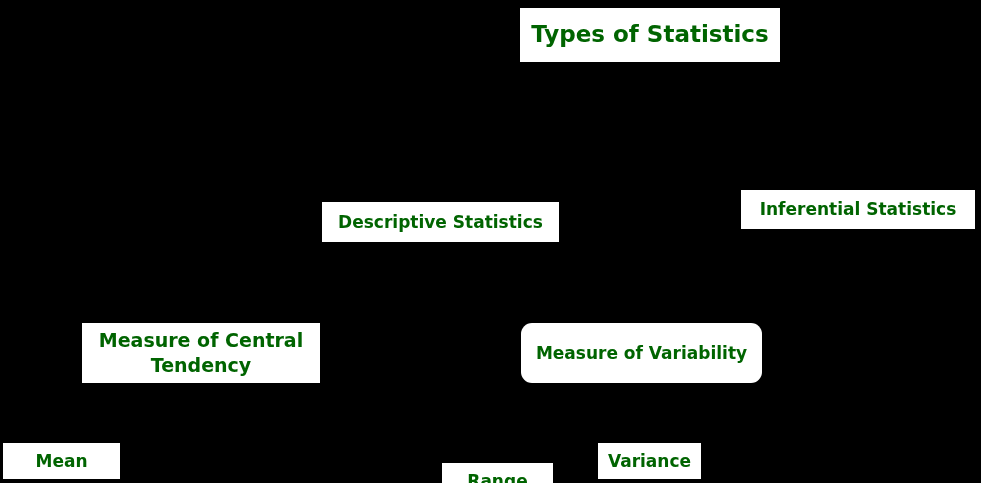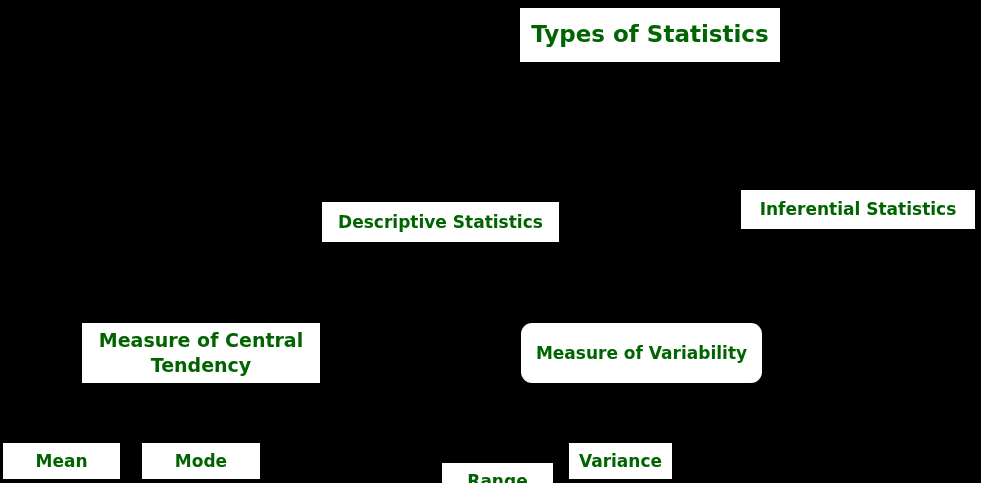--- a/index.html
+++ b/index.html
@@ -32,41 +32,40 @@
   }
   .node-title      { left: 520px; top:   8px; width: 260px; height: 54px; font-size: 23px; white-space: nowrap; }
   .node-desc       { left: 322px; top: 202px; width: 237px; height: 40px; font-size: 17px; white-space: nowrap; }
   .node-infer      { left: 741px; top: 190px; width: 234px; height: 39px; font-size: 17px; white-space: nowrap; }
   .node-mct        { left:  82px; top: 323px; width: 238px; height: 60px; font-size: 19px; padding: 0 10px; }
   .node-mv         { left: 521px; top: 323px; width: 241px; height: 60px; font-size: 17px; white-space: nowrap; border-radius: 11px; }
   .node-mean       { left:   3px; top: 443px; width: 117px; height: 36px; font-size: 17px; white-space: nowrap; }
   .node-mode       { left: 142px; top: 443px; width: 118px; height: 36px; font-size: 17px; white-space: nowrap; }
   .node-median     { left: 282px; top: 443px; width: 120px; height: 36px; font-size: 17px; white-space: nowrap; }
   .node-range      { left: 442px; top: 443px; width: 111px; height: 36px; font-size: 17px; white-space: nowrap; margin-top: 20px; }
-  .node-variance   { left: 569px; top: 443px; width: 103px; height: 36px; font-size: 17px; white-space: nowrap; }
+  .node-variance   { left: 598px; top: 443px; width: 103px; height: 36px; font-size: 17px; white-space: nowrap; }
   .node-dispersion { left: 706px; top: 443px; width: 115px; height: 36px; font-size: 17px; white-space: nowrap; }
 </style>
 </head>
 <body>
 
 <div class="stage">
 
   <div class="node node-title">Types of Statistics</div>
 
   <div class="node node-desc">Descriptive Statistics</div>
 
   <div class="node node-infer">Inferential Statistics</div>
 
   <div class="node node-mct">Measure of Central Tendency</div>
 
   <div class="node node-mv">Measure of Variability</div>
 
   <div class="node node-mean">Mean</div>
 
-  <div class="node node-mode">Mode</div>
 
 
   <div class="node node-range">Range</div>
 
   <div class="node node-variance">Variance</div>
 
 
 </div>
 
 </body></html>

